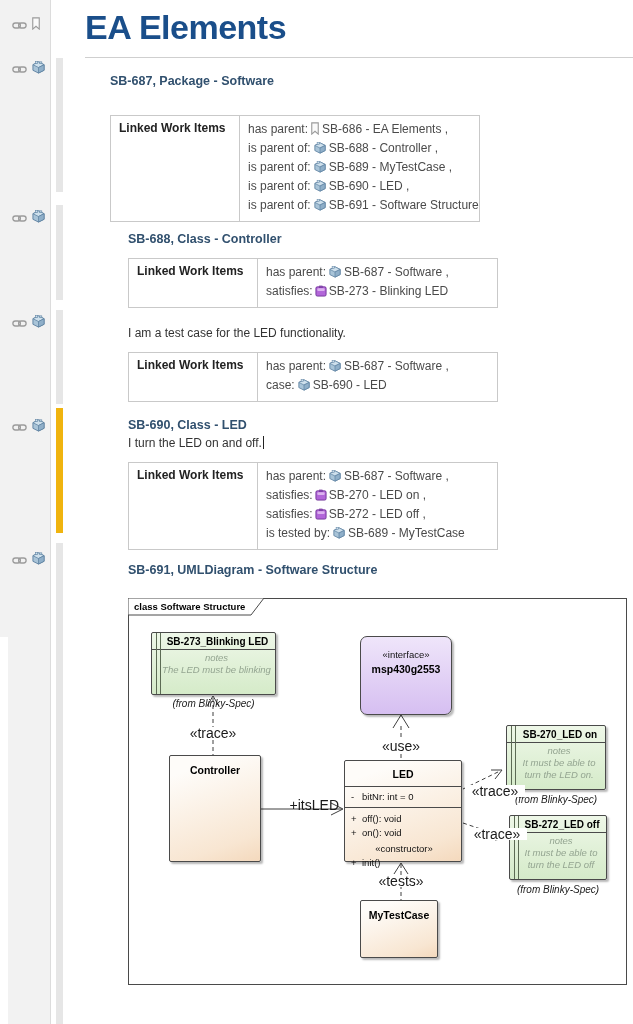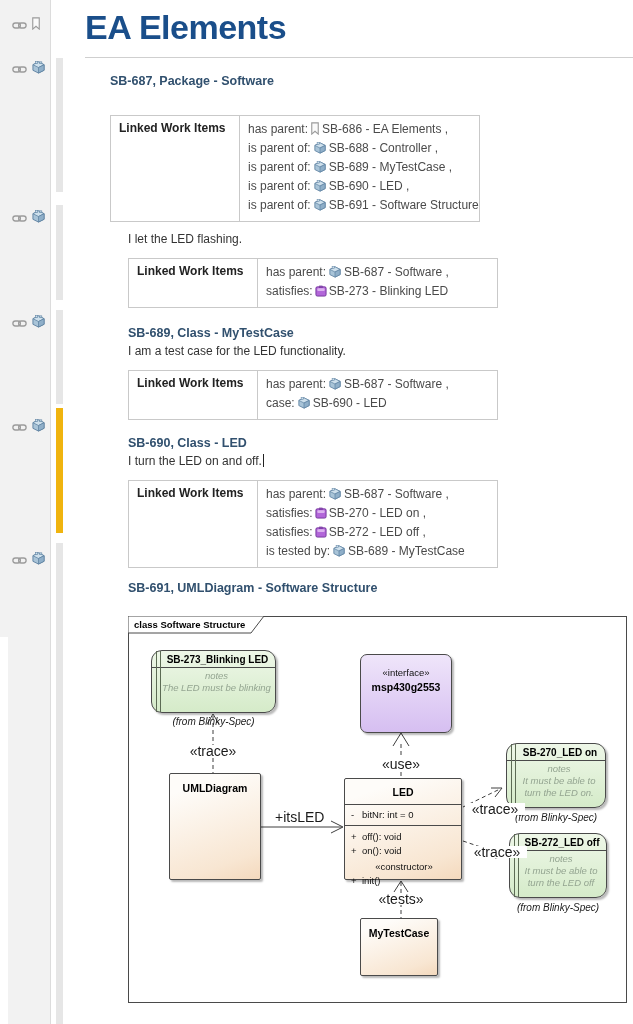--- a/index.html
+++ b/index.html
@@ -31,21 +31,21 @@
   .wi-icon{display:inline-block;vertical-align:-2px;margin:0 2px 0 2px;}
   .wi-icon svg{display:none;}
   .wi-icon[data-icon="bookmark"] .i-bookmark{display:inline-block;}
   .wi-icon[data-icon="cube"] .i-cube{display:inline-block;}
   .wi-icon[data-icon="req"] .i-req{display:inline-block;}
   
   .diagram{position:relative;width:497px;height:385px;border:1px solid #4a4a4a;margin:21px 0 0 18px;background:#fff;}
   .edges{position:absolute;left:0;top:0;pointer-events:none;}
   .node{position:absolute;box-sizing:border-box;border:1px solid #4a4a4a;border-radius:2px;
         box-shadow:2px 2px 2px rgba(0,0,0,0.28);}
-  .req{background:linear-gradient(#eef7e8,#d5ebc9);border-radius:11px;}
+  .req{background:linear-gradient(#eef7e8,#d5ebc9);}
   .req .dline{position:absolute;left:4px;top:0;bottom:0;width:3px;border-left:1.5px solid #5c6b54;border-right:1.5px solid #5c6b54;}
   .req-title{font-weight:bold;font-size:10px;color:#000;text-align:center;padding:3px 2px 2px 10px;border-bottom:1px solid #4a4a4a;}
   .req-notes{font-size:9.5px;font-style:italic;color:#94a591;text-align:center;line-height:12px;padding:2px 4px 0 10px;}
   .iface{background:linear-gradient(#efe5fa,#d6bff1);border-radius:7px;text-align:center;padding-top:12px;}
   .iface-st{font-size:9.5px;color:#111;}
   .iface-nm{font-size:10.5px;font-weight:bold;color:#000;margin-top:3px;}
   .cls{background:linear-gradient(160deg,#fefcf9 15%,#f8e6d2 80%,#f4d9bd 100%);}
   .cls-title{font-weight:bold;font-size:10.5px;color:#000;text-align:center;padding-top:8px;}
   .led-title{font-weight:bold;font-size:10.5px;color:#000;text-align:center;padding:7px 0 6px;border-bottom:1px solid #4a4a4a;}
   .led-attr{font-size:9.5px;color:#111;padding:4px 4px 5px 6px;border-bottom:1px solid #4a4a4a;}
@@ -181,21 +181,21 @@
                     <polygon points="8,7 8,13 14,10 14,4" fill="#8fafc9" stroke="#5d81a1" stroke-width="0.8"></polygon>
                     <rect x="4.6" y="0.6" width="2.6" height="2" fill="#cee0ec" stroke="#5d81a1" stroke-width="0.6"></rect>
                   </svg></span><span>SB-691 - Software Structure</span><span></span></div>
       </td>
     </tr>
         </tbody>
       </table>
   </div>
 
   <div class="sec nested" style="margin-top:10px">
-    <div class="wi-desc">I let the LED flashing.</div>
+    <div class="wi-heading">SB-688, Class - Controller</div>
     <table class="linked">
         <tbody>
           <tr>
       <td class="lw-label">Linked Work Items</td>
       <td class="lw-value">
         <div class="rel-line"><span>has parent:</span><span class="wi-icon" data-icon="cube"><svg class="i-cube" viewBox="0 0 16 14" width="14" height="12">
                     <polygon points="2,4 8,1 14,4 14,10 8,13 2,10" fill="#a9c4d8" stroke="#5d81a1"></polygon>
                     <polygon points="2,4 8,7 14,4 8,1" fill="#cee0ec" stroke="#5d81a1" stroke-width="0.8"></polygon>
                     <polygon points="8,7 8,13 14,10 14,4" fill="#8fafc9" stroke="#5d81a1" stroke-width="0.8"></polygon>
                     <rect x="4.6" y="0.6" width="2.6" height="2" fill="#cee0ec" stroke="#5d81a1" stroke-width="0.6"></rect>
@@ -205,21 +205,20 @@
                     <rect x="2.5" y="3.5" width="8" height="3" rx="1" fill="#dcb3ef"></rect>
                     <rect x="5" y="1" width="3" height="2" fill="#8a4bb3" stroke="#713399" stroke-width="0.5"></rect>
                   </svg></span><span>SB-273 - Blinking LED</span><span></span></div>
       </td>
     </tr>
         </tbody>
       </table>
   </div>
 
   <div class="sec nested" style="margin-top:18px">
-    <div class="wi-heading">SB-689, Class - MyTestCase</div>
     <div class="wi-desc">I am a test case for the LED functionality.</div>
     <table class="linked">
         <tbody>
           <tr>
       <td class="lw-label">Linked Work Items</td>
       <td class="lw-value">
         <div class="rel-line"><span>has parent:</span><span class="wi-icon" data-icon="cube"><svg class="i-cube" viewBox="0 0 16 14" width="14" height="12">
                     <polygon points="2,4 8,1 14,4 14,10 8,13 2,10" fill="#a9c4d8" stroke="#5d81a1"></polygon>
                     <polygon points="2,4 8,7 14,4 8,1" fill="#cee0ec" stroke="#5d81a1" stroke-width="0.8"></polygon>
                     <polygon points="8,7 8,13 14,10 14,4" fill="#8fafc9" stroke="#5d81a1" stroke-width="0.8"></polygon>
@@ -307,24 +306,24 @@
       <div class="from-label" style="left:22px;top:99px;width:125px">(from Blinky-Spec)</div>
       <div class="elabel" style="left:48px;top:128px;width:72px">«trace»</div>
 
       <div class="node iface" style="left:231px;top:37px;width:92px;height:79px">
         <div class="iface-st">«interface»</div>
         <div class="iface-nm">msp430g2553</div>
       </div>
       <div class="elabel" style="left:246px;top:141px;width:52px">«use»</div>
 
       <div class="node cls" style="left:40px;top:156px;width:92px;height:107px">
-        <div class="cls-title">UMLDiagram</div>
-      </div>
-
-      <div class="elabel nobg" style="left:146px;top:194px;width:64px;text-align:left">+itsLED</div>
+        <div class="cls-title">Controller</div>
+      </div>
+
+      <div class="elabel nobg" style="left:146px;top:200px;width:64px;text-align:right">+itsLED</div>
 
       <div class="node cls" style="left:215px;top:161px;width:118px;height:102px">
         <div class="led-title">LED</div>
         <div class="led-attr"><span class="vis">-</span><span>bitNr: int = 0</span></div>
         <div class="led-ops">
           <div><span class="vis">+</span><span>off(): void</span></div>
           <div><span class="vis">+</span><span>on(): void</span></div>
           <div class="ctor-st">«constructor»</div>
           <div><span class="vis">+</span><span>init()</span></div>
         </div>

